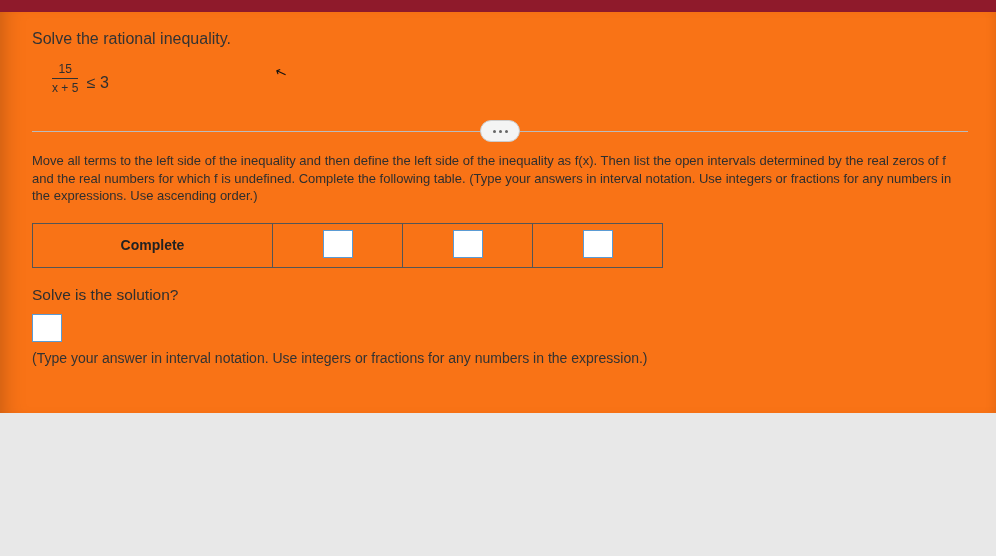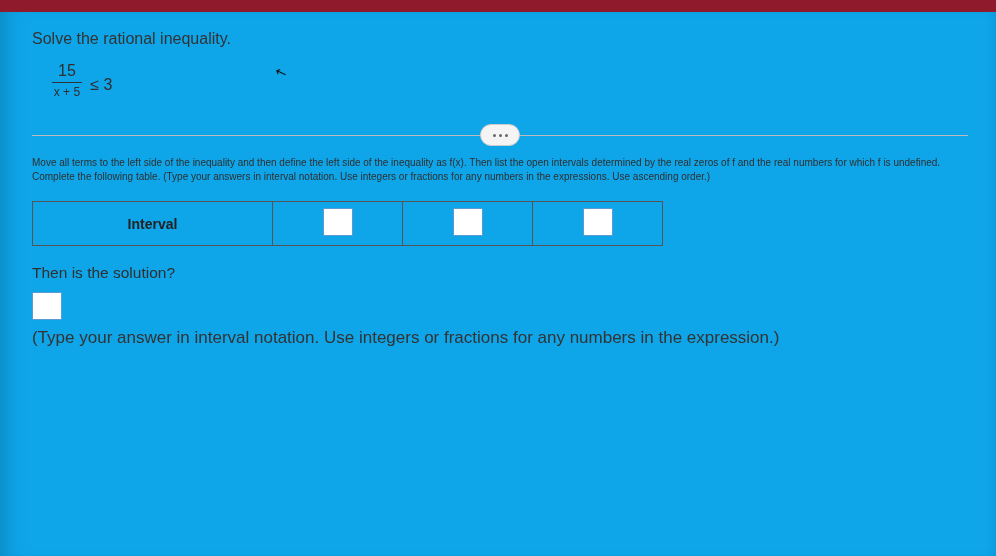--- a/index.html
+++ b/index.html
@@ -1,39 +1,39 @@
 <!DOCTYPE html>
 <html><head>
 <meta charset="utf-8">
 <style>
   * { box-sizing: border-box; margin: 0; padding: 0; }
   html, body { width: 996px; height: 556px; overflow: hidden; font-family: Arial, Helvetica, sans-serif; }
   body { background: #e8e8e8; }
   .topbar { height: 12px; background: #8f1a2b; }
-  .page { background: #0ea5e9; margin: 0; padding: 0; width: 996px; height: 544px; position: relative; box-shadow: inset 20px 0 25px -20px rgba(0,0,0,0.25), inset -8px 0 12px -8px rgba(0,0,0,0.1); }
+  .page { background: #f97316; margin: 0; padding: 0; width: 996px; height: 401px; position: relative; box-shadow: inset 20px 0 25px -20px rgba(0,0,0,0.25), inset -8px 0 12px -8px rgba(0,0,0,0.1); }
   .content { padding: 18px 28px 0 32px; color: #2f2f2f; }
   .prompt { font-size: 16px; margin-bottom: 14px; color: #333; }
   .frac { display: inline-block; text-align: center; vertical-align: middle; margin-left: 20px; margin-bottom: 8px; }
-  .frac .num { font-size: 16px; border-bottom: 1.5px solid #333; padding: 0 6px 2px; }
+  .frac .num { font-size: 12px; border-bottom: 1.5px solid #333; padding: 0 6px 2px; }
   .frac .den { font-size: 12px; padding-top: 2px; }
   .rhs { display: inline-block; vertical-align: middle; font-size: 16px; margin-left: 4px; }
   .sep { border: none; border-top: 1px solid #bbb; margin: 28px 0 4px; position: relative; }
   .dots-btn { position: absolute; left: 50%; top: -11px; transform: translateX(-50%); width: 40px; height: 22px; border-radius: 11px; background: #f4f4f4; border: 1px solid #ccc; display: flex; align-items: center; justify-content: center; gap: 3px; cursor: pointer; }
   .dots-btn span { width: 3px; height: 3px; border-radius: 50%; background: #666; display: block; }
-  .instr { font-size: 10px; line-height: 1.35; margin-top: 20px; color: #2f2f2f; }
+  .instr { font-size: 13px; line-height: 1.35; margin-top: 20px; color: #2f2f2f; }
   table.ans { border-collapse: collapse; margin-top: 18px; }
   table.ans td, table.ans th { border: 1px solid #555; padding: 6px 10px; text-align: center; font-size: 14px; color: #222; }
   table.ans th.lab { font-weight: bold; width: 240px; }
   table.ans td.cell { width: 130px; height: 34px; }
   .inputbox { width: 30px; height: 28px; border: 1.5px solid #5a9bd4; background: #fff; display: inline-block; }
   .selectbox { width: 56px; height: 26px; border: 1px solid #999; background: linear-gradient(#fff,#eee); display: inline-flex; align-items: center; justify-content: flex-end; padding-right: 4px; position: relative; }
   .selectbox .arrow { width: 16px; height: 16px; border: 1px solid #888; background: linear-gradient(#fafafa,#ddd); display: flex; align-items: center; justify-content: center; font-size: 9px; color: #333; }
   .qsol { font-size: 15.5px; margin-top: 18px; }
   .solbox { width: 30px; height: 28px; border: 1.5px solid #5a9bd4; background: #fff; margin-top: 10px; }
-  .hint { font-size: 17px; margin-top: 8px; color: #333; }
+  .hint { font-size: 14px; margin-top: 8px; color: #333; }
   .cursor-arrow { position: absolute; top: 52px; left: 275px; font-size: 14px; color: #111; transform: rotate(-20deg); }
 </style>
 </head>
 <body>
 <div class="topbar"></div>
 <div class="page">
 
   <div class="content">
     <div class="prompt">Solve the rational inequality.</div>
 
@@ -54,25 +54,25 @@
           <span></span>
           <span></span>
       </div>
     </div>
 
     <div class="instr">Move all terms to the left side of the inequality and then define the left side of the inequality as f(x). Then list the open intervals determined by the real zeros of f and the real numbers for which f is undefined. Complete the following table. (Type your answers in interval notation. Use integers or fractions for any numbers in the expressions. Use ascending order.)</div>
 
     <table class="ans">
       <tbody>
           <tr>
-        <th class="lab">Interval</th>
+        <th class="lab">Complete</th>
         <td class="cell"><span class="inputbox"></span></td>
         <td class="cell"><span class="inputbox"></span></td>
         <td class="cell"><span class="inputbox"></span></td>
       </tr>
     </tbody>
       </table>
 
-    <div class="qsol">Then is the solution?</div>
+    <div class="qsol">Solve is the solution?</div>
     <div class="solbox"></div>
     <div class="hint">(Type your answer in interval notation. Use integers or fractions for any numbers in the expression.)</div>
   </div>
 </div>
 
 </body></html>

